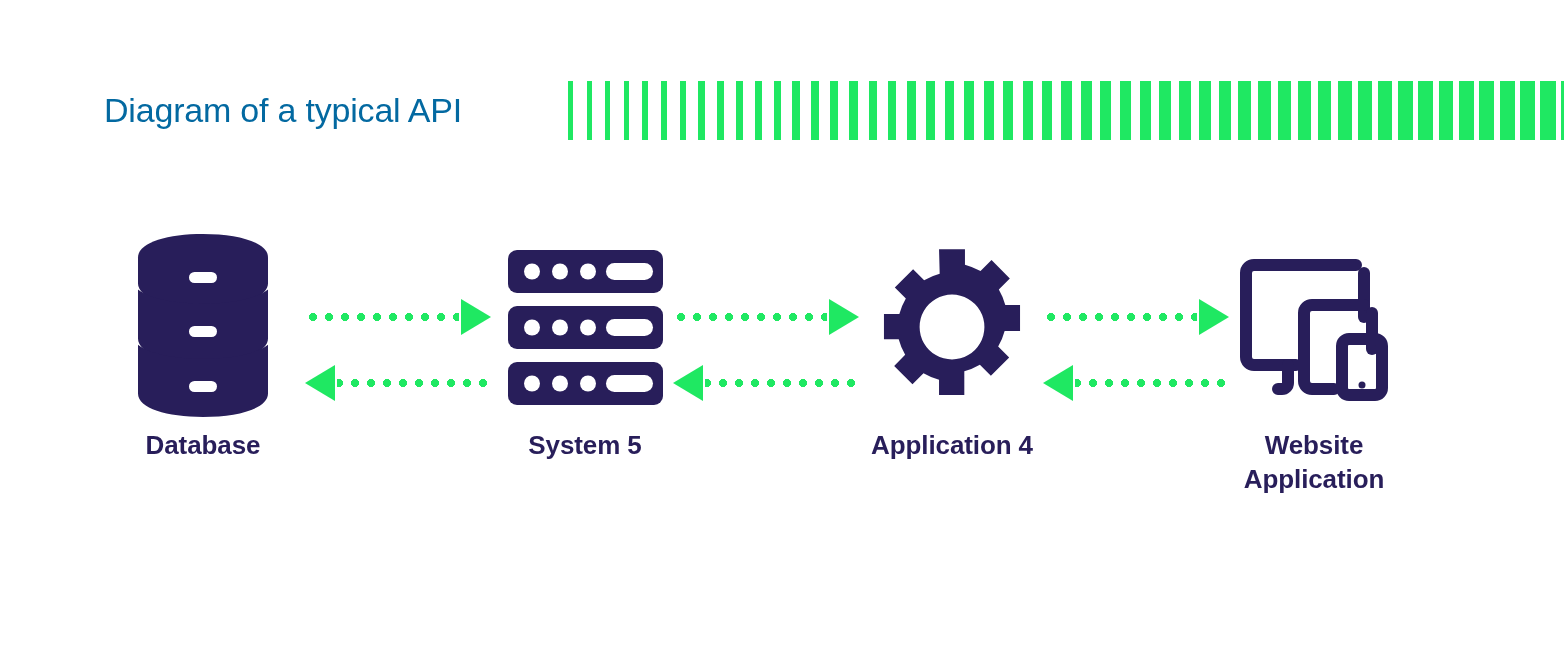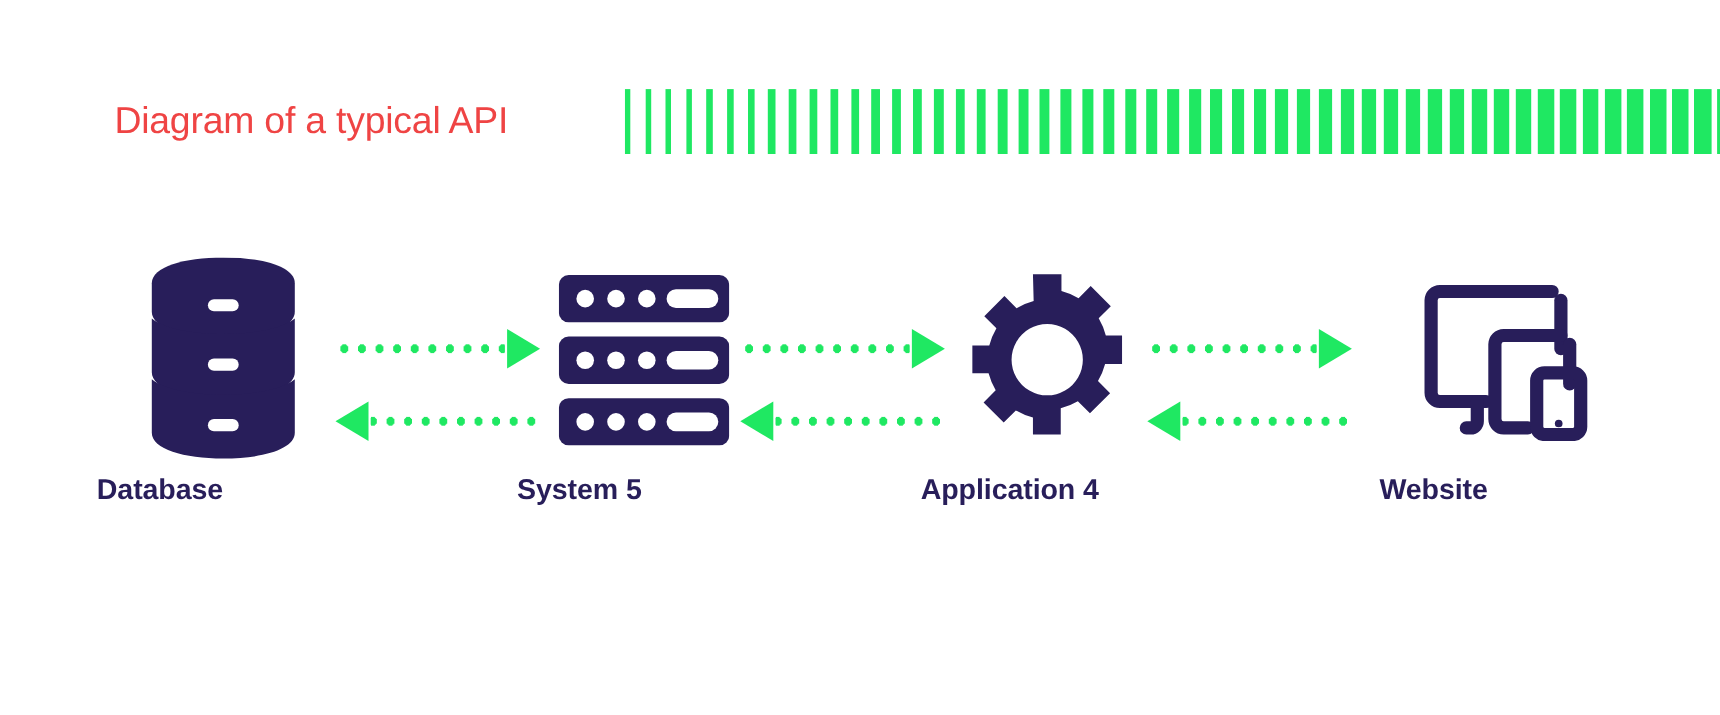--- a/index.html
+++ b/index.html
@@ -25,21 +25,21 @@
     width: 1564px;
     height: 200px;
   }
   .page-title {
     position: absolute;
     left: 104px;
     top: 88px;
     font-size: 34px;
     font-weight: 400;
     letter-spacing: -0.2px;
-    color: #ef4444;
+    color: #0369a1;
     white-space: nowrap;
     line-height: 44px;
   }
   .barcode {
     position: absolute;
     left: 568px;
     top: 81px;
     width: 996px;
     height: 59px;
     display: flex;
@@ -57,41 +57,42 @@
     position: absolute;
     left: 0;
     top: 232px;
     width: 1564px;
     height: 330px;
   }
   .node {
     position: absolute;
     top: 0;
     width: 230px;
+    text-align: center;
   }
   .node-icon {
     height: 190px;
     display: flex;
     align-items: center;
     justify-content: center;
   }
   .node-label {
     margin-top: 6px;
     font-size: 26px;
     font-weight: 700;
     color: #281e5a;
     line-height: 34px;
     letter-spacing: -0.1px;
   }
   .node-label .l2 { display: block; }
 
   .node-db   { left: 88px; }
   .node-sys  { left: 470px; }
   .node-app  { left: 837px; }
-  .node-web  { left: 1254px; }
+  .node-web  { left: 1199px; }
 
   
   .connector {
     position: absolute;
     top: 46px;
     width: 186px;
     height: 120px;
   }
   .conn-1 { left: 305px; }
   .conn-2 { left: 673px; }
@@ -271,20 +272,21 @@
           <path d="M126 52 H74 a8 8 0 0 0-8 8 v68 a8 8 0 0 0 8 8 h22"></path>
           <path d="M134 60 v36"></path>
 
           <rect x="104" y="86" width="40" height="56" rx="7"></rect>
         </g>
         <circle cx="124" cy="132" r="3.5" fill="#281e5a"></circle>
       </svg>
     </div>
     <div class="node-label">
       <span>Website</span>
+      <span class="l2">Application</span>
     </div>
   </div>
 
   <div class="connector conn-1">
     <div class="flow flow-fwd">
       <div class="dots"></div>
       <div class="arrowhead arrow-right"></div>
     </div>
     <div class="flow flow-bwd">
       <div class="arrowhead arrow-left"></div>

